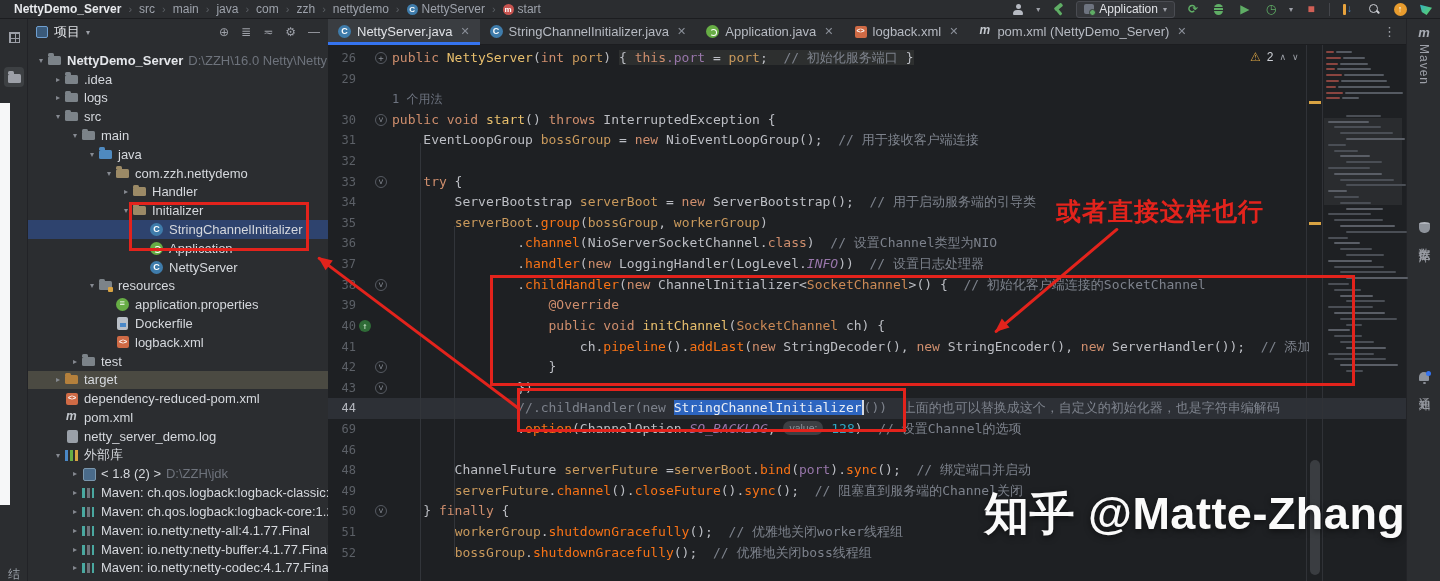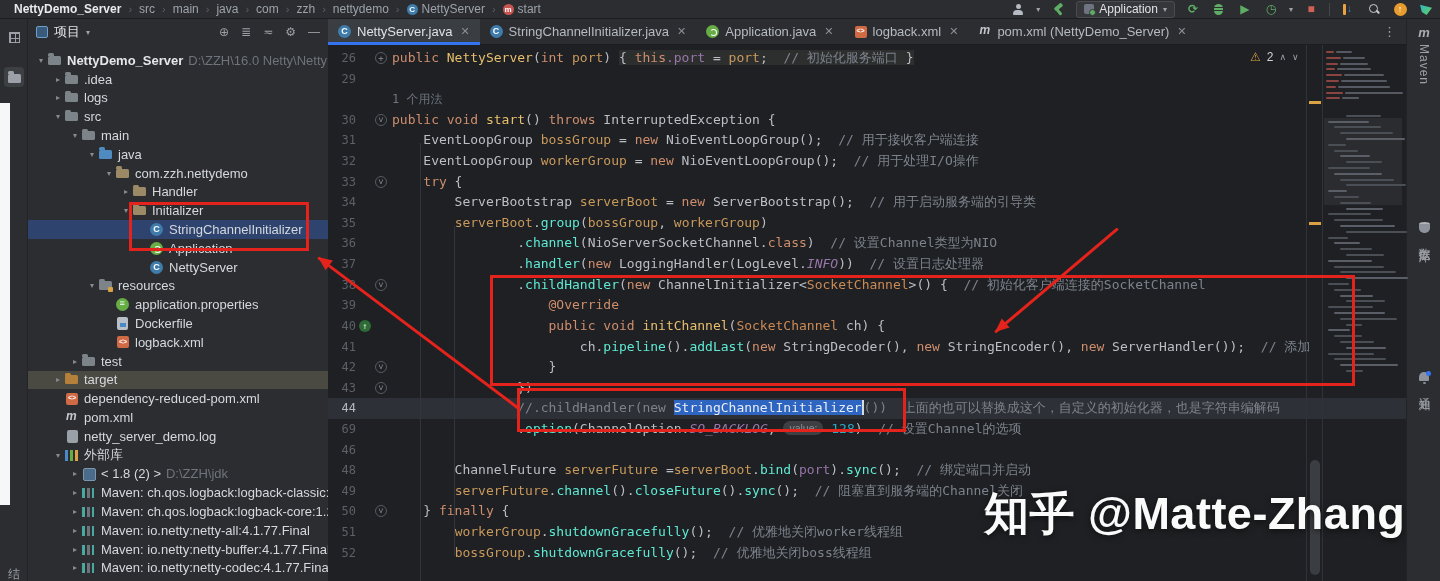--- a/index.html
+++ b/index.html
@@ -116,21 +116,21 @@
   .crow.cur { background:#2d3036; }
   .lnum { width:28px; flex:none; text-align:right; color:#5c6067; font-size:12px; }
   .crow.cur .lnum { color:#b5b8bf; }
   .lmark { width:36px; flex:none; position:relative; }
   .foldic { position:absolute; right:5px; top:4px; width:12px; height:12px; border:1px solid #565a62; border-radius:50%;
     color:#8a8f98; font-size:9px; line-height:10px; text-align:center; }
   .ovr { position:absolute; left:3px; top:4px; width:12px; height:12px; border-radius:50%; background:#2f6b37;
     color:#cfe8cf; font-size:9px; line-height:12px; text-align:center; }
   .lcode { white-space:pre; flex:none; }
   .tk-p { color:#bcbec4; } .tk-k { color:#cf8e6d; } .tk-d { color:#e8bf6d; }
-  .tk-v { color:#c9995c; } .tk-m { color:#5eead4; } .tk-f { color:#9876aa; }
+  .tk-v { color:#c9995c; } .tk-m { color:#f97316; } .tk-f { color:#9876aa; }
   .tk-c { color:#7d828c; } .tk-n { color:#2fa8c4; } .tk-cl { color:#cc8a55; }
   .tk-a { color:#cf8e6d; } .tk-cn { color:#9876aa; font-style:italic; }
   .tk-hint { color:#6e7480; font-size:12px; }
   .tk-fbg { background:rgba(125,130,110,0.16); }
   .tk-sel { background:#2d65c0; color:#e8edf5; }
   .tk-caret { display:inline-block; width:0; border-right:2px solid #d7dae0; height:15px; vertical-align:-3px; }
   .tk-chip { display:inline-block; background:#3d3f43; color:#8c9199; font-size:10.5px; border-radius:8px;
     padding:0 6px; line-height:14px; vertical-align:1px; font-family:"Liberation Sans",sans-serif; }
   .iguide { position:absolute; width:1px; background:#32353a; }
 
@@ -512,21 +512,20 @@
           <span class="lcode"><span class="tk-k">public void </span><span class="tk-d">start</span><span class="tk-p">() </span><span class="tk-k">throws</span><span class="tk-p"> InterruptedException {</span></span>
         </div>
         <div class="crow">
           <span class="lnum">31</span>
           <span class="lmark"></span>
           <span class="lcode"><span class="tk-p">    EventLoopGroup </span><span class="tk-v">bossGroup</span><span class="tk-p"> = </span><span class="tk-k">new</span><span class="tk-p"> NioEventLoopGroup();  </span><span class="tk-c">// 用于接收客户端连接</span></span>
         </div>
         <div class="crow">
           <span class="lnum">32</span>
           <span class="lmark"></span>
-          <span class="lcode"><span class="tk-p">    EventLoopGroup </span><span class="tk-v">workerGroup</span><span class="tk-p"> = </span><span class="tk-k">new</span><span class="tk-p"> NioEventLoopGroup();  </span><span class="tk-c">// 用于处理I/O操作</span></span>
         </div>
         <div class="crow">
           <span class="lnum">33</span>
           <span class="lmark">
             <span class="foldic">˅</span>
           </span>
           <span class="lcode"><span class="tk-p">    </span><span class="tk-k">try</span><span class="tk-p"> {</span></span>
         </div>
         <div class="crow">
           <span class="lnum">34</span>
@@ -726,15 +725,16 @@
     </div>
   </div>
 
   <div class="ann rbox" style="left:129px; top:202px; width:180px; height:49px;"></div>
   <div class="ann rbox" style="left:490px; top:275px; width:865px; height:111px;"></div>
   <div class="ann rbox" style="left:517px; top:388px; width:389px; height:44px;"></div>
   <div class="ann rline" style="left:318px; top:255.5px; width:253px; transform-origin:0 1.5px; transform:rotate(36.96deg);"></div>
   <div class="ann rhead" style="left:318px; top:251px; transform-origin:0 6px; transform:rotate(36.96deg);"></div>
   <div class="ann rline" style="left:1118px; top:226.5px; width:161px; transform-origin:0 1.5px; transform:rotate(139.8deg);"></div>
   <div class="ann rhead" style="left:995px; top:326px; transform-origin:0 6px; transform:rotate(-40.2deg);"></div>
+  <div class="ann rnote" style="left:1056px; top:195px;">或者直接这样也行</div>
 
   <div class="watermark">知乎 @Matte-Zhang</div>
 </div>
 
 </body></html>

